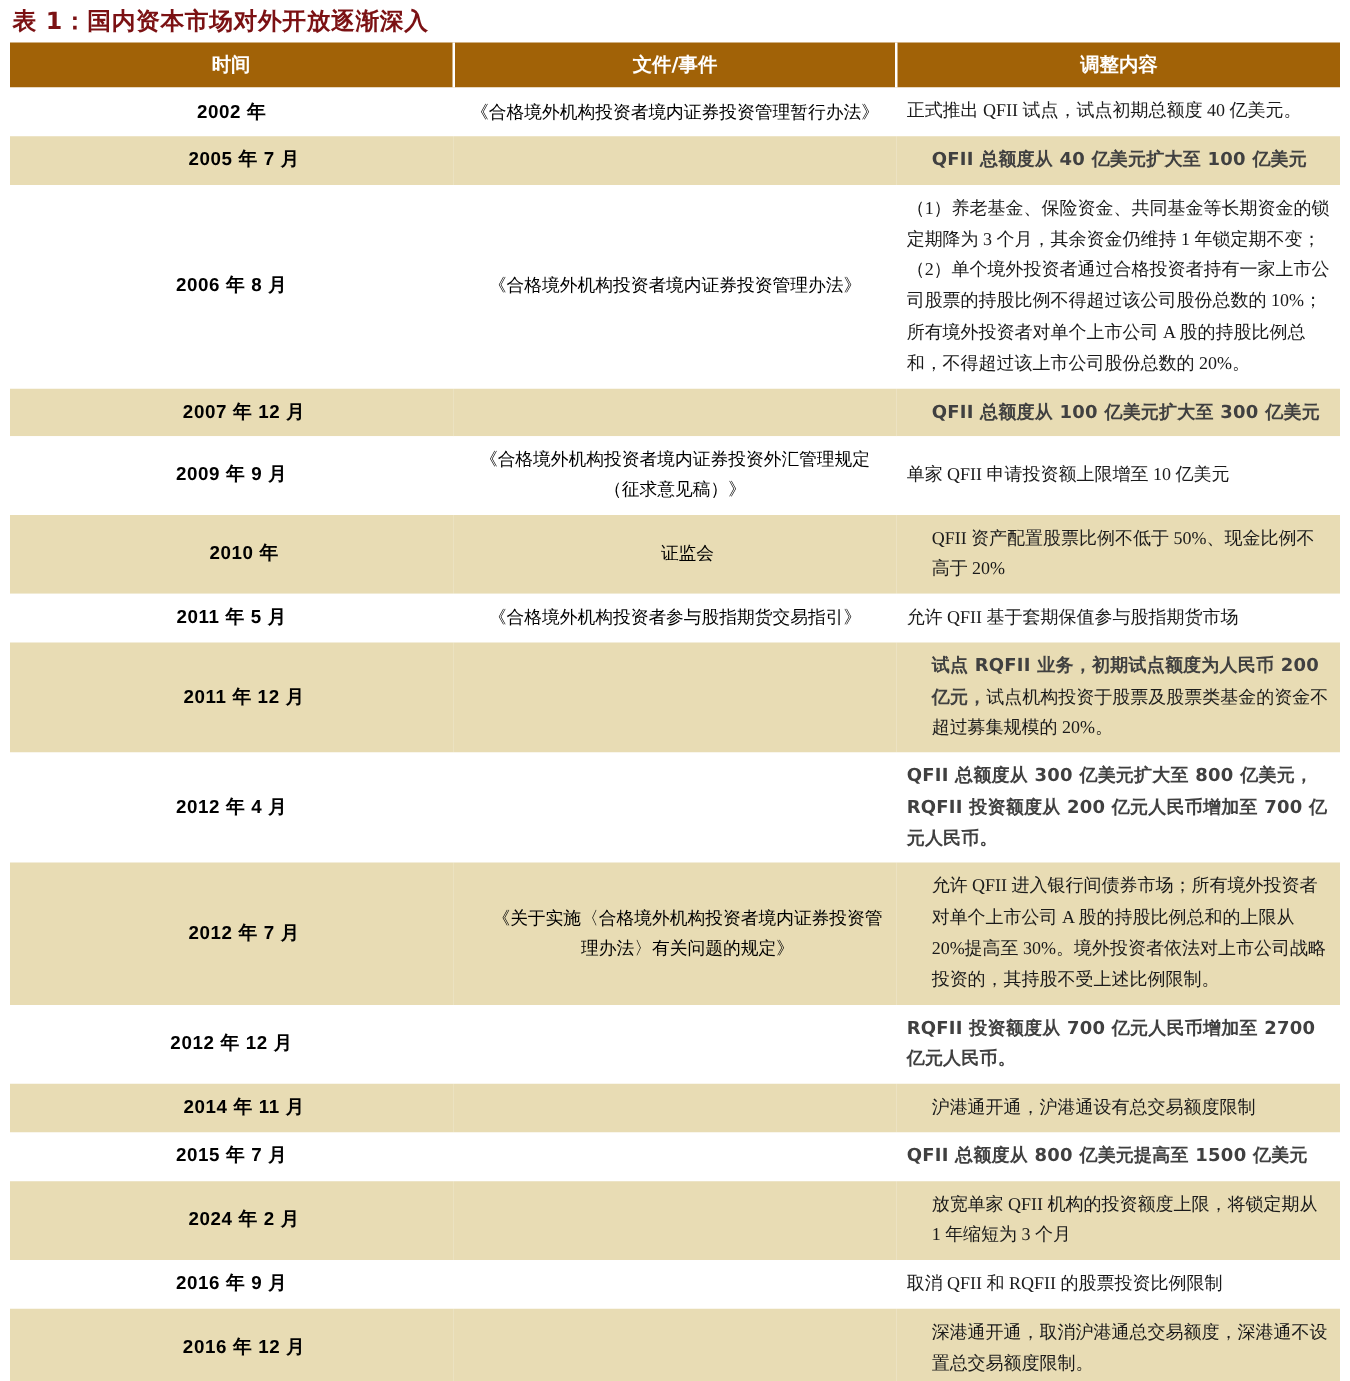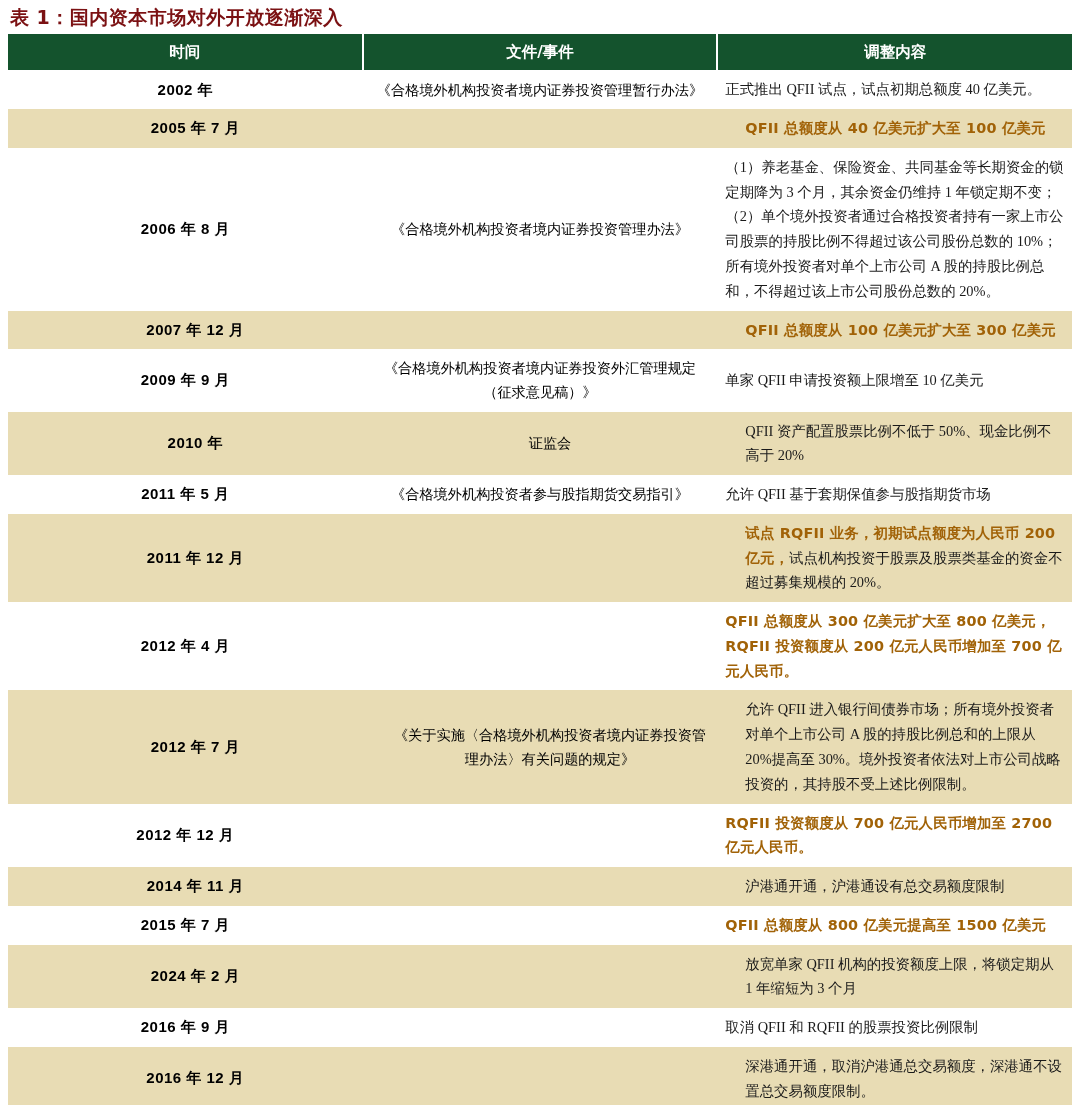--- a/index.html
+++ b/index.html
@@ -30,21 +30,21 @@
     letter-spacing: 0.5px;
     padding: 6px 2px 5px 2px;
     line-height: 1.2;
   }
   table.main {
     width: 1064px;
     border-collapse: collapse;
     table-layout: fixed;
   }
   thead th {
-    background: #14532d;
+    background: #a16207;
     color: #FFFFFF;
     font-family: "DejaVu Sans", "Liberation Sans", sans-serif;
     font-weight: bold;
     font-size: 15.5px;
     text-align: center;
     padding: 9px 4px;
     border-right: 2px solid #FFFFFF;
     line-height: 1.2;
   }
   thead th:last-child { border-right: none; }
@@ -77,21 +77,21 @@
     width: 632px;
     text-align: left;
     font-family: "Liberation Serif", "DejaVu Serif", serif;
     font-size: 14.4px;
     line-height: 1.72;
   }
   tr.shade td { background: #E8DCB4; padding-left: 28px; }
   tr.plain td { background: #FFFFFF; }
 
   .red {
-    color: #a16207;
+    color: #404040;
     font-weight: bold;
     font-family: "DejaVu Sans", "Liberation Sans", sans-serif;
     font-size: 14.4px;
     letter-spacing: 0.2px;
   }
   .blk { color: #1a1a1a; text-align: center; }
 
   
   .watermark {
     position: absolute;

